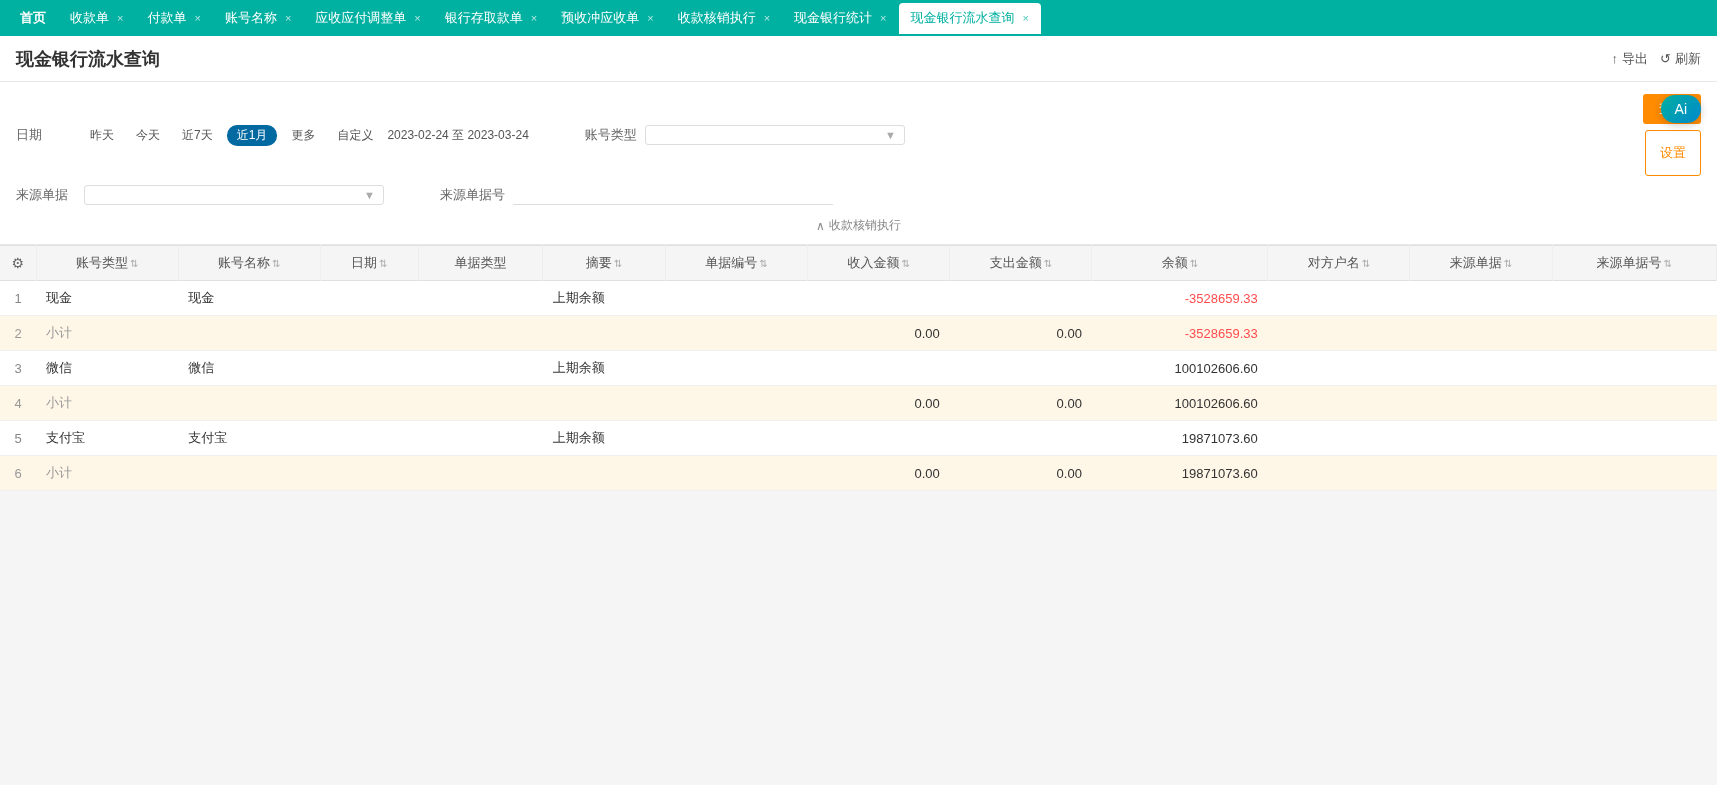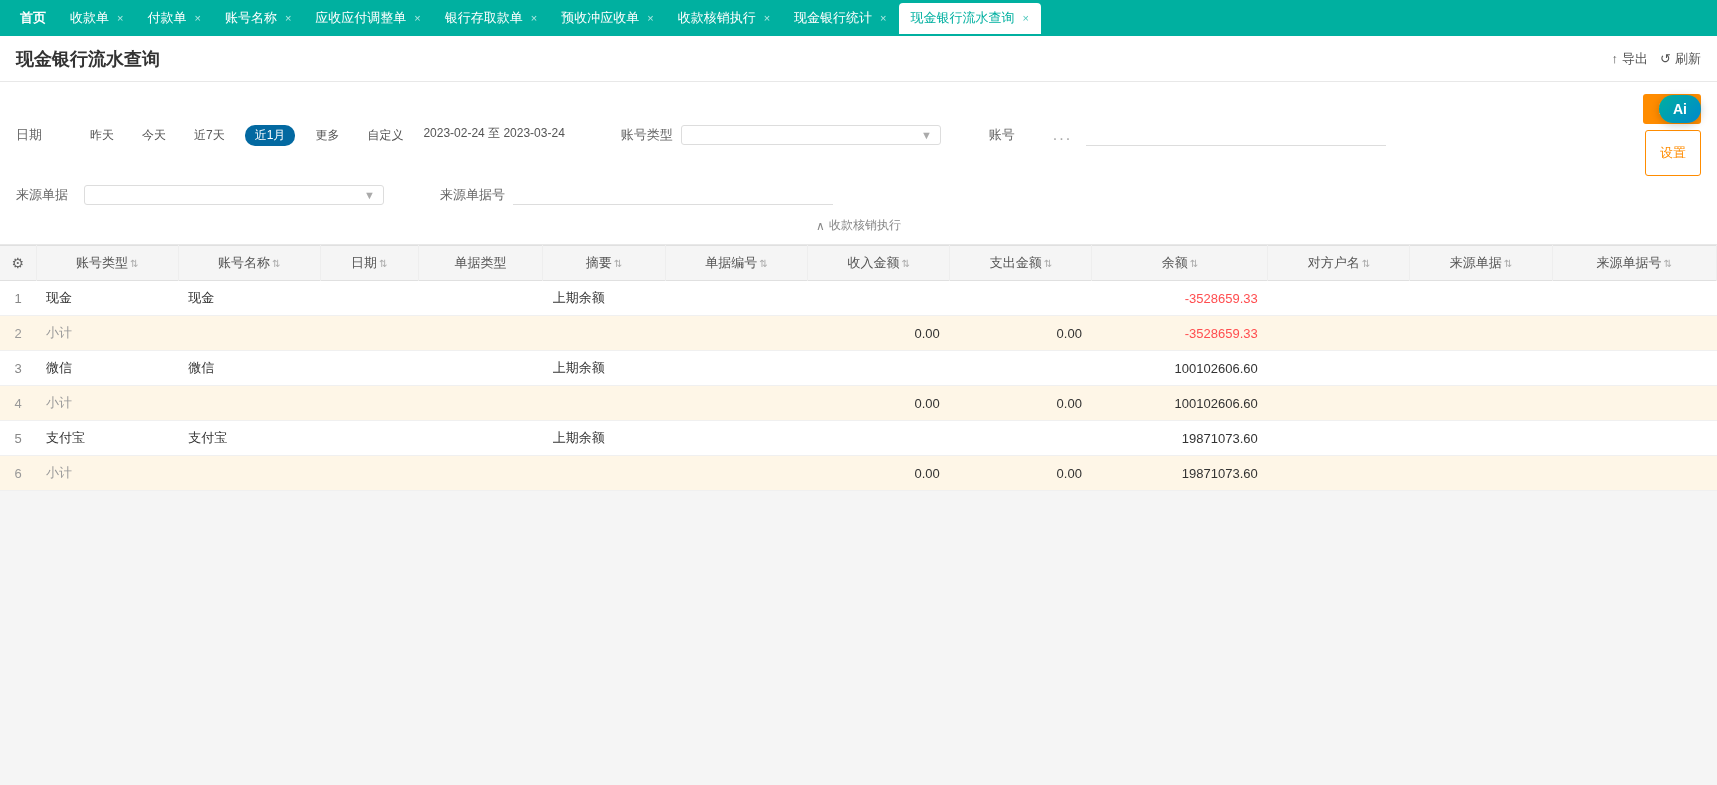--- a/index.html
+++ b/index.html
@@ -79,21 +79,22 @@
       margin-bottom: 8px;
       gap: 16px;
     }
     .filter-label {
       color: #666;
       white-space: nowrap;
       min-width: 50px;
     }
     .date-options {
       display: flex;
-      gap: 12px;
+      align-items: center;
+      gap: 6px;
     }
     .date-btn {
       padding: 2px 8px;
       border-radius: 3px;
       cursor: pointer;
       color: #555;
       font-size: 12px;
     }
     .date-btn.active {
       background: #0369a1;
@@ -223,21 +224,21 @@
     
     .ai-btn {
       position: fixed;
       right: 16px;
       top: 95px;
       background: linear-gradient(135deg, #00b0a0, #0088cc);
       color: #fff;
       border-radius: 20px;
       padding: 6px 14px;
       font-size: 14px;
-      font-weight: bold;
+      font-weight: normal;
       cursor: pointer;
       box-shadow: 0 2px 8px rgba(0,0,0,0.2);
     }
   </style>
 </head>
 <body>
 
 <div class="top-nav">
   <div class="nav-item home">
     <span>首页</span>
@@ -306,27 +307,20 @@
       <span class="date-btn">自定义</span>
       <span class="date-range">2023-02-24 至 2023-03-24</span>
     </div>
 
     <div style="margin-left: 40px; display: flex; align-items: center; gap: 8px; flex: 1;">
       <span class="filter-label">账号类型</span>
       <div class="filter-select" style="flex: 1; max-width: 260px;">
         <span class="filter-select-placeholder"></span>
         <span style="color:#aaa; font-size:11px;">▼</span>
       </div>
-      <div style="margin-left: 40px; display: flex; align-items: center; gap: 8px; flex: 1;">
-        <span class="filter-label">账号</span>
-        <span class="filter-more-btn" style="font-size:16px; letter-spacing:2px; color:#aaa;">...</span>
-        <div style="flex: 1; max-width: 300px;">
-          <input class="filter-input" type="text" placeholder="" style="width: 100%;">
-        </div>
-      </div>
     </div>
 
     <div class="filter-right">
       <button class="query-btn">查询</button>
       <button class="settings-btn">设置</button>
     </div>
   </div>
 
   <div class="filter-row">
     <span class="filter-label">来源单据</span>

